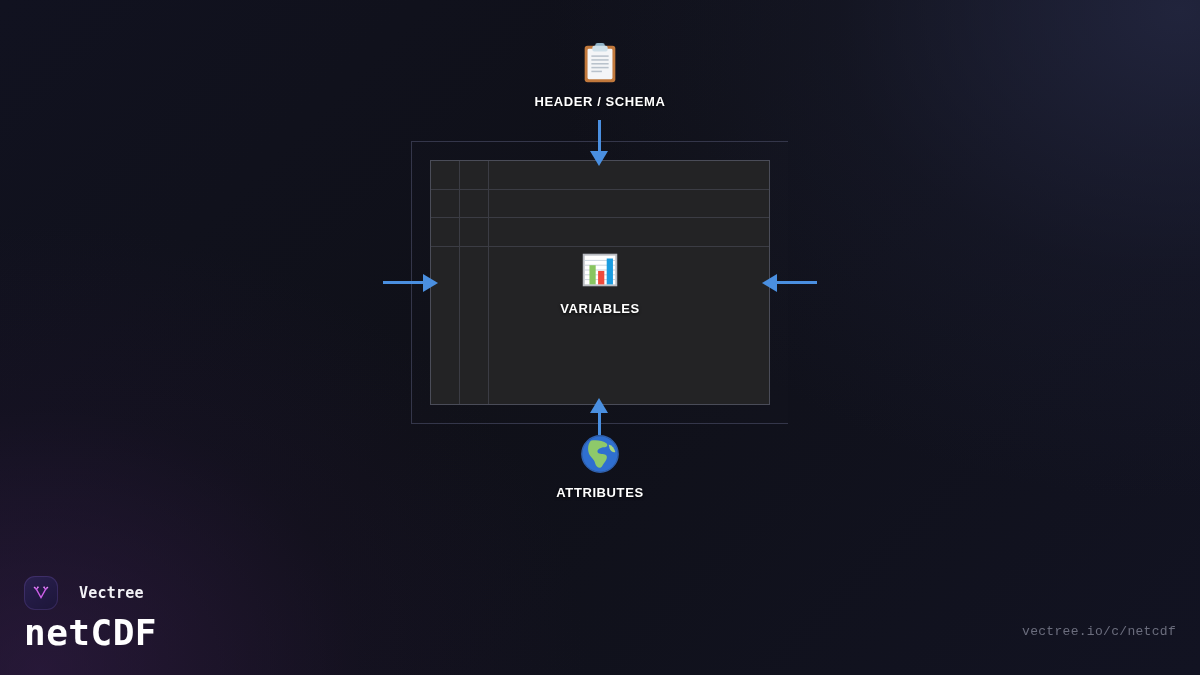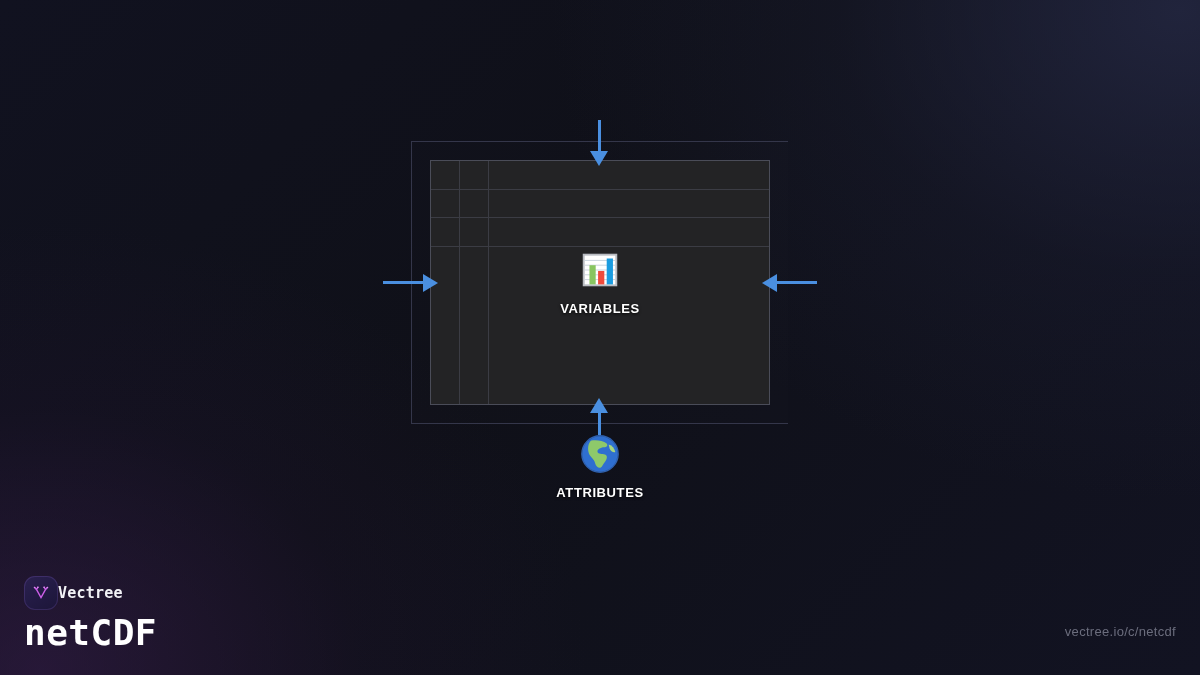--- a/index.html
+++ b/index.html
@@ -124,21 +124,21 @@
   #node-dims     { left: 227px; top: 233px; }
   #node-attrs    { left: 773px; top: 233px; }
 
   
   #footer-brand {
     position: absolute;
     left: 24px;
     top: 576px;
     display: flex;
     align-items: center;
-    gap: 0;
+    gap: 21px;
   }
   #brand-logo {
     width: 34px;
     height: 34px;
     border-radius: 11px;
     background: linear-gradient(145deg, #2b2150 0%, #221a43 55%, #1c1638 100%);
     display: flex;
     align-items: center;
     justify-content: center;
     box-shadow: inset 0 0 0 1px rgba(150,110,220,0.20);
@@ -157,21 +157,21 @@
     font-family: "DejaVu Sans Mono", monospace;
     font-size: 36px;
     font-weight: bold;
     color: #ffffff;
     letter-spacing: 0.5px;
   }
   #footer-url {
     position: absolute;
     right: 24px;
     top: 624px;
-    font-family: Liberation Sans, sans-serif;
+    font-family: Liberation Mono, monospace;
     font-size: 13px;
     color: #6b6d7d;
     letter-spacing: 0.3px;
   }
 </style>
 </head>
 <body>
 
 <div id="stage">
 
@@ -190,20 +190,36 @@
 
   <div class="arrow-line" style="left:383px; top:281px; width:42px; height:3px;"></div>
   <div class="arrow-head head-right" style="left:423px; top:274px;"></div>
 
   <div class="arrow-line" style="left:775px; top:281px; width:42px; height:3px;"></div>
   <div class="arrow-head head-left" style="left:762px; top:274px;"></div>
 
   <div class="arrow-line" style="left:598px; top:412px; width:3px; height:23px;"></div>
   <div class="arrow-head head-up" style="left:590px; top:398px;"></div>
 
+  <div class="node" id="node-header">
+    <svg class="node-icon" viewBox="0 0 48 48">
+      <rect x="8" y="6" width="32" height="38" rx="3" fill="#c2793c"></rect>
+      <rect x="11" y="9" width="26" height="32" rx="1.5" fill="#f4f5f7"></rect>
+      <rect x="19" y="3" width="10" height="7" rx="2.5" fill="#8fb3c7"></rect>
+      <rect x="16" y="6" width="16" height="6" rx="2" fill="#cfe0e9"></rect>
+      <g fill="#b9c2cc">
+        <rect x="15" y="16" width="18" height="1.6"></rect>
+        <rect x="15" y="20" width="18" height="1.6"></rect>
+        <rect x="15" y="24" width="18" height="1.6"></rect>
+        <rect x="15" y="28" width="18" height="1.6"></rect>
+        <rect x="15" y="32" width="11" height="1.6"></rect>
+      </g>
+    </svg>
+    <div class="node-label">HEADER / SCHEMA</div>
+  </div>
 
   <div class="node" id="node-variables">
     <svg class="node-icon" viewBox="0 0 48 48">
       <rect x="6" y="7" width="36" height="34" fill="#b9bcc2"></rect>
       <rect x="8" y="9" width="32" height="30" fill="#ffffff"></rect>
       <g stroke="#cdd6e0" stroke-width="1.1">
         <line x1="8" y1="14" x2="40" y2="14"></line>
         <line x1="8" y1="19" x2="40" y2="19"></line>
         <line x1="8" y1="24" x2="40" y2="24"></line>
         <line x1="8" y1="29" x2="40" y2="29"></line>

